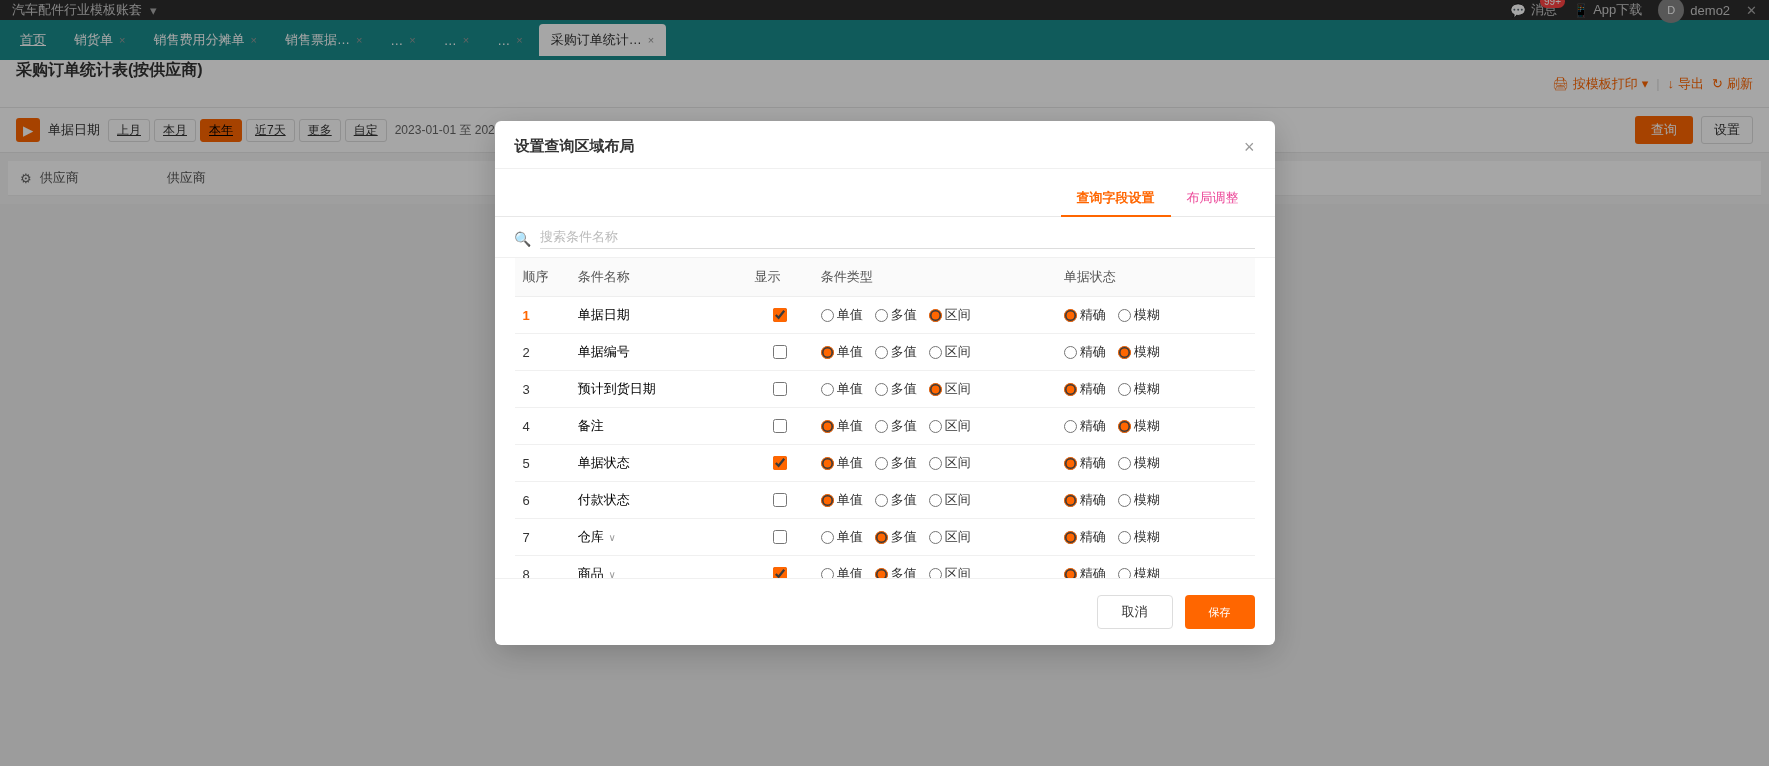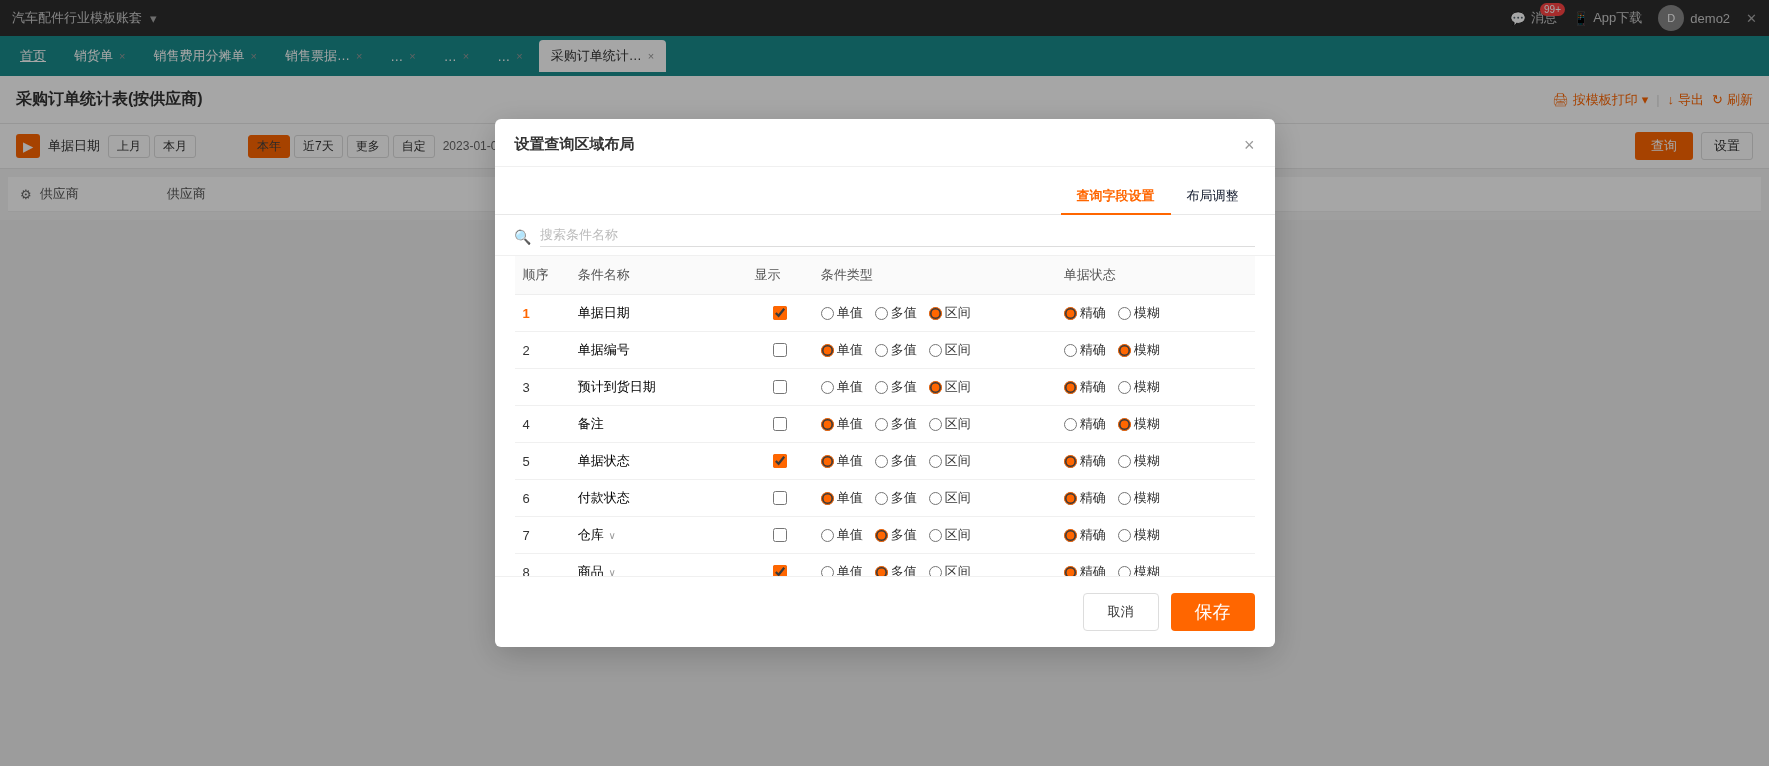--- a/index.html
+++ b/index.html
@@ -1,21 +1,21 @@
 <!DOCTYPE html>
 <html><head>
   <meta charset="utf-8">
   <style>
     * { box-sizing: border-box; margin: 0; padding: 0; }
     body { font-family: 'Microsoft YaHei', Arial, sans-serif; font-size: 13px; background: #f0f0f0; overflow: hidden; }
 
     
     .top-bar {
       background: #2d2d2d;
-      height: 36px;
+      height: 20px;
       display: flex;
       align-items: center;
       padding: 0 12px;
       color: #ccc;
       justify-content: space-between;
     }
     .top-bar-left { display: flex; align-items: center; gap: 8px; font-size: 13px; }
     .top-bar-right { display: flex; align-items: center; gap: 16px; font-size: 13px; color: #ccc; }
     .top-bar-right .notif { position: relative; display: flex; align-items: center; gap: 4px; }
     .badge { background: #f44; color: #fff; font-size: 10px; border-radius: 8px; padding: 1px 4px; position: absolute; top: -6px; right: -8px; }
@@ -44,21 +44,20 @@
     }
     .nav-tab.home { background: transparent; text-decoration: underline; }
     .nav-tab.active { background: #fff; color: #333; }
     .nav-tab .close-x { color: #999; font-size: 11px; cursor: pointer; }
 
     
     .page-header {
       background: #fff;
       height: 48px;
       display: flex;
-      align-items: center;
       padding: 0 16px;
       justify-content: space-between;
       border-bottom: 1px solid #e8e8e8;
     }
     .page-title { font-size: 16px; font-weight: bold; color: #333; }
     .header-actions { display: flex; align-items: center; gap: 8px; }
     .btn-print { display: flex; align-items: center; gap: 4px; color: #f60; border: none; background: none; cursor: pointer; font-size: 13px; }
     .btn-export { display: flex; align-items: center; gap: 4px; color: #f60; border: none; background: none; cursor: pointer; font-size: 13px; }
     .btn-refresh { display: flex; align-items: center; gap: 4px; color: #f60; border: none; background: none; cursor: pointer; font-size: 13px; }
 
@@ -67,22 +66,22 @@
       background: #fff;
       padding: 8px 16px;
       display: flex;
       align-items: center;
       gap: 8px;
       border-bottom: 1px solid #e8e8e8;
     }
     .filter-toggle { background: #f60; color: #fff; border: none; width: 24px; height: 24px; border-radius: 3px; cursor: pointer; display: flex; align-items: center; justify-content: center; }
     .filter-label { color: #333; font-size: 13px; }
     .filter-date-btns { display: flex; align-items: center; gap: 4px; }
-    .date-btn { padding: 2px 8px; border: 1px solid #ddd; border-radius: 3px; background: #fff; cursor: pointer; font-size: 12px; color: #333; }
-    .date-btn.active { background: #f60; color: #404040; border-color: #f60; margin-left: 48px; }
+    .date-btn { padding: 2px 8px; border: 1px solid #ddd; border-radius: 3px; background: #fff; cursor: pointer; font-size: 12px; color: #333; text-decoration: underline; }
+    .date-btn.active { background: #f60; color: #000000; border-color: #f60; }
     .filter-range { color: #666; font-size: 12px; }
     .filter-actions { margin-left: auto; display: flex; gap: 8px; padding-left: 36px; }
     .btn-query { background: #f60; color: #fff; border: none; padding: 4px 16px; border-radius: 3px; cursor: pointer; font-size: 13px; }
     .btn-set { background: #fff; color: #333; border: 1px solid #ddd; padding: 4px 12px; border-radius: 3px; cursor: pointer; font-size: 13px; }
 
     
     .table-area {
       background: #f5f5f5;
       padding: 8px;
     }
@@ -132,21 +131,21 @@
       display: flex;
       padding: 12px 20px 0;
       gap: 0;
       border-bottom: 1px solid #e8e8e8;
       justify-content: flex-end;
     }
     .dialog-tab {
       padding: 8px 16px;
       cursor: pointer;
       font-size: 13px;
-      color: #0f172a;
+      color: #ec4899;
       border-bottom: 2px solid transparent;
       margin-bottom: -1px;
     }
     .dialog-tab.active {
       color: #f60;
       border-bottom: 2px solid #f60;
       font-weight: bold;
     }
 
     
@@ -231,21 +230,21 @@
       cursor: pointer;
       font-size: 13px;
     }
     .btn-save {
       padding: 7px 24px;
       border: none;
       border-radius: 4px;
       background: #f60;
       color: #fff;
       cursor: pointer;
-      font-size: 18px;
+      font-size: 11px;
     }
     .col-order { width: 50px; }
     .col-name { width: 160px; }
     .col-show { width: 60px; text-align: center; }
     .col-type { width: 220px; }
     .col-match { width: 180px; }
     .caret { font-size: 10px; color: #999; margin-left: 2px; }
 
     
     .dialog-table-wrap { max-height: 320px; }

